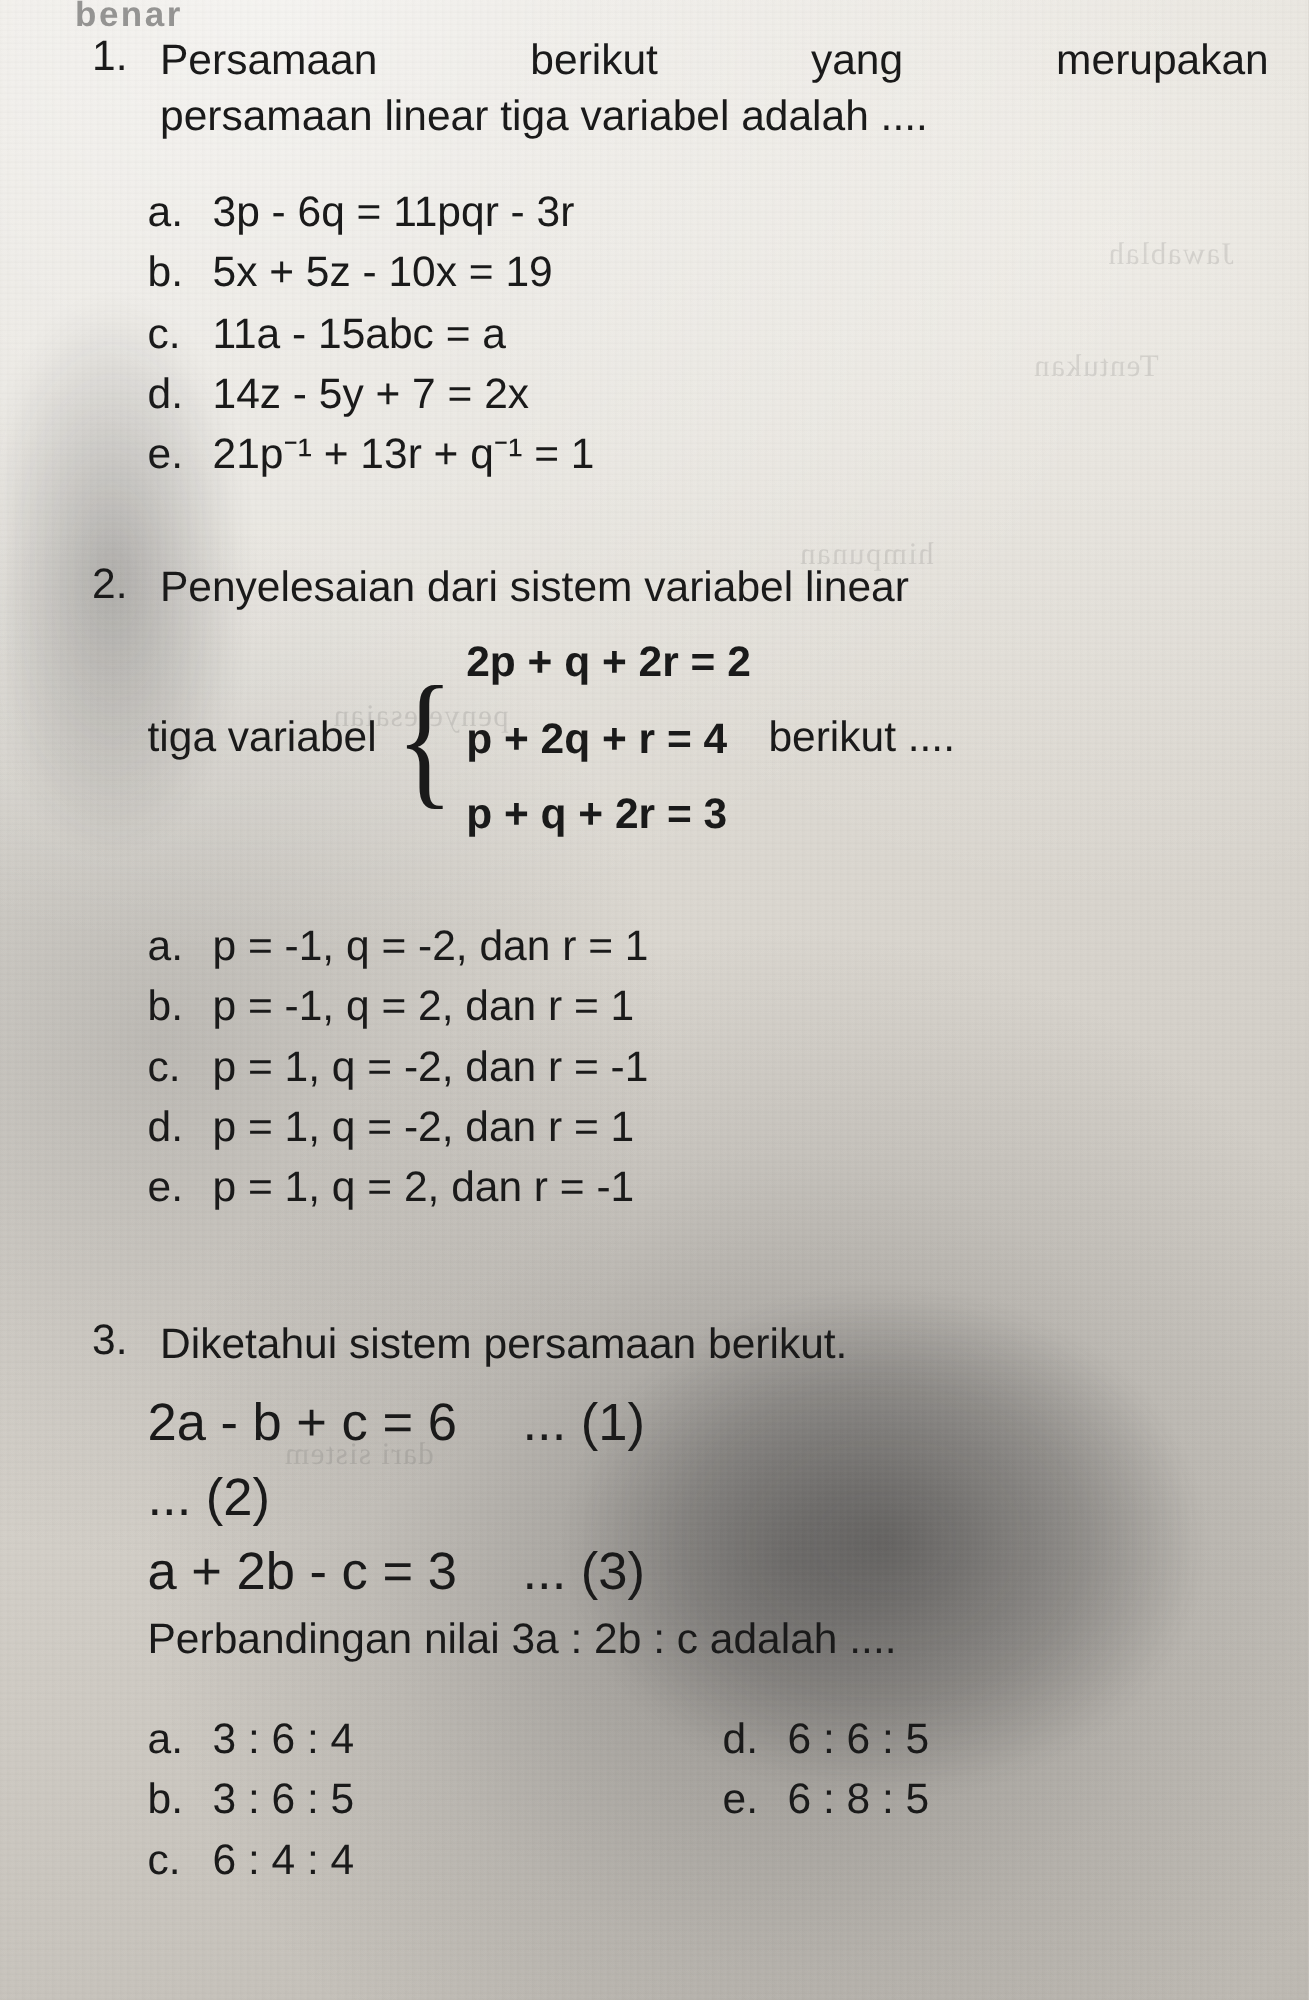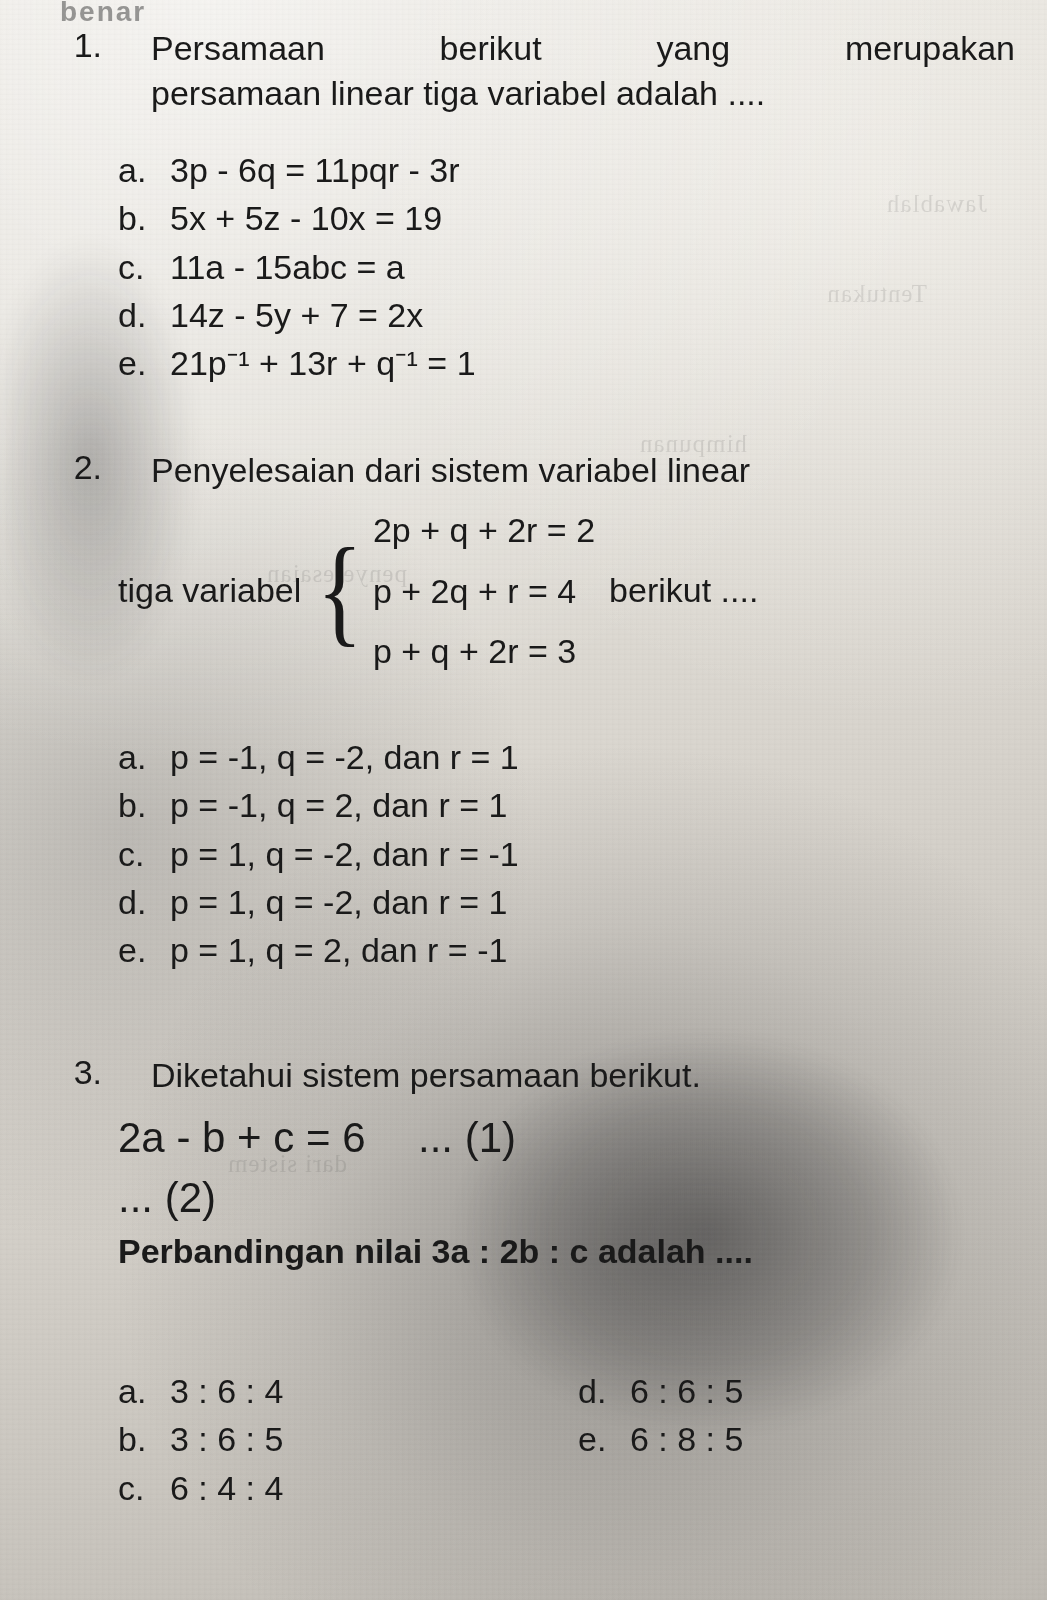--- a/index.html
+++ b/index.html
@@ -92,21 +92,21 @@
   }
 
   .qnum {
     position: absolute;
     left: 0;
     width: 62px;
     text-align: right;
     font-size: 34px;
   }
   .qbody {
-    margin-left: 111px;
+    margin-left: 88px;
     font-size: 34px;
     line-height: 1.32;
   }
   .qline { white-space: pre-wrap; }
   .justify {
     text-align: justify;
     text-align-last: justify;
   }
 
   .opt {
@@ -144,20 +144,21 @@
     transform: scaleX(.8);
     display: inline-block;
     margin-right: 4px;
   }
   .sys-eqs {
     display: flex;
     flex-direction: column;
     justify-content: center;
     line-height: 1.78;
     font-size: 34px;
+    font-weight: bold;
   }
   .sys-post { padding-left: 14px; white-space: nowrap; }
 
   .eqline { font-size: 42px; line-height: 1.42; margin-left: 78px; display:flex; }
   .eqline .eqtxt { width: 300px; }
   .eqline .eqref { }
 </style>
 </head>
 <body>
 
@@ -261,21 +262,25 @@
   </div>
 
   <div class="q" style="top:1108px;">
     <div class="eqline">
       <span class="eqtxt">2a - b + c = 6</span>
       <span class="eqref">... (1)</span>
     </div>
     <div class="eqline">
       <span class="eqref">... (2)</span>
     </div>
-    <div class="qline" style="margin-left:78px; font-size:34px; line-height:1.42;font-weight:bold;">Perbandingan nilai 3a : 2b : c adalah ....</div>
+    <div class="eqline">
+      <span class="eqtxt">a + 2b - c = 3</span>
+      <span class="eqref">... (3)</span>
+    </div>
+    <div class="qline" style="margin-left:78px; font-size:34px; line-height:1.42;">Perbandingan nilai 3a : 2b : c adalah ....</div>
   </div>
 
   <div class="q" style="top:1367px;">
     <div class="optrow">
       <span class="col left">
         <span class="lbl">a.</span>
         <span class="txt">3 : 6 : 4</span>
       </span>
       <span class="col">
         <span class="lbl">d.</span>

